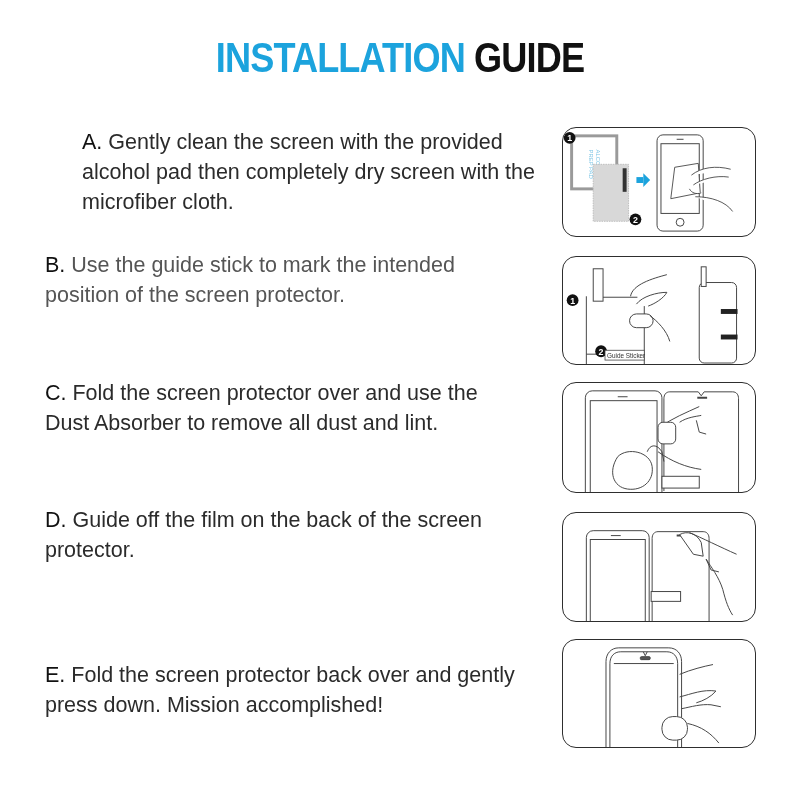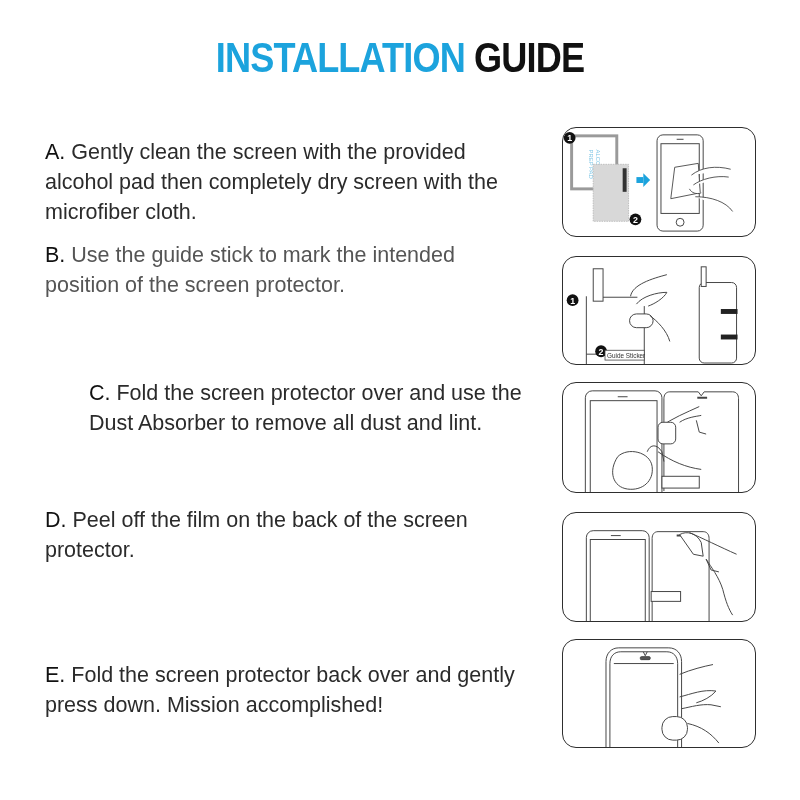--- a/index.html
+++ b/index.html
@@ -29,21 +29,21 @@
     .panel svg { display: block; width: 100%; height: 100%; }
   </style>
 </head>
 <body>
 
 <div class="title">
   <span class="blue">INSTALLATION</span>
   <span class="black">GUIDE</span>
 </div>
 
-<div class="step-text" style="top:137px;">
+<div class="step-text" style="top:127px;margin-left:37px;">
   <span class="letter">A.</span>
   <span>Gently clean the screen with the provided alcohol pad then completely dry screen with the microfiber cloth.</span>
 </div>
 <div class="panel" style="top:127px;height:110px;">
   <svg viewBox="0 0 194 110">
 
     <rect x="8" y="8" width="46" height="54" fill="#fff" stroke="#9a9a9a" stroke-width="3"></rect>
     <text x="33" y="22" font-family="Liberation Sans, sans-serif" font-size="6" fill="#7fc6e6" transform="rotate(90 33 22)">ALCOHOL</text>
     <text x="26" y="22" font-family="Liberation Sans, sans-serif" font-size="6" fill="#7fc6e6" transform="rotate(90 26 22)">PREP PAD</text>
 
@@ -67,21 +67,21 @@
       <line x1="115" y1="11.5" x2="122" y2="11.5"></line>
     </g>
 
     <g fill="#fff" stroke="#444" stroke-width="0.9">
       <path d="M113 40 L137 36 L139 66 L109 72 Z"></path>
       <path d="M130 48 C140 40,155 38,170 42 M132 58 C140 52,155 48,168 50 M134 70 C150 70,165 75,172 85 M128 62 C130 66,135 68,140 66"></path>
     </g>
   </svg>
 </div>
 
-<div class="step-text muted" style="top:240px;">
+<div class="step-text muted" style="top:250px;">
   <span class="letter">B.</span>
   <span>Use the guide stick to mark the intended position of the screen protector.</span>
 </div>
 <div class="panel" style="top:256px;height:109px;">
   <svg viewBox="0 0 194 109">
     <g fill="none" stroke="#444" stroke-width="1">
       <line x1="23" y1="40" x2="23" y2="109"></line>
       <rect x="30" y="12" width="10" height="33" fill="#fff"></rect>
       <line x1="40" y1="41" x2="75" y2="41"></line>
       <line x1="82" y1="50" x2="82" y2="109"></line>
@@ -101,21 +101,21 @@
 
     <g fill="none" stroke="#444" stroke-width="1">
       <rect x="138" y="26" width="38" height="82" rx="5"></rect>
       <rect x="140" y="10" width="5" height="20" fill="#fff"></rect>
     </g>
     <rect x="160" y="53" width="17" height="5" fill="#222"></rect>
     <rect x="160" y="79" width="17" height="5" fill="#222"></rect>
   </svg>
 </div>
 
-<div class="step-text" style="top:378px;margin-left:44px;">
+<div class="step-text" style="top:378px;">
   <span class="letter">C.</span>
   <span>Fold the screen protector over and use the Dust Absorber to remove all dust and lint.</span>
 </div>
 <div class="panel" style="top:382px;height:111px;">
   <svg viewBox="0 0 194 111">
     <g fill="none" stroke="#444" stroke-width="1">
       <rect x="22" y="8" width="78" height="110" rx="7"></rect>
       <rect x="27" y="18" width="68" height="100"></rect>
       <line x1="55" y1="14" x2="65" y2="14"></line>
       <path d="M102 110 L102 16 C102 12,104 9,108 9 L137 9 L140 13 L143 9 L172 9 C176 9,178 12,178 16 L178 111"></path>
@@ -125,21 +125,21 @@
       <rect x="96" y="40" width="18" height="22" rx="5" fill="#fff"></rect>
       <path d="M85 70 C88 62,95 62,100 70 L102 80"></path>
       <path d="M55 75 C65 65,88 70,90 85 C92 100,80 110,65 108 C50 106,45 90,55 75 Z" fill="#fff"></path>
       <rect x="100" y="95" width="38" height="12" fill="#fff"></rect>
     </g>
   </svg>
 </div>
 
 <div class="step-text" style="top:505px;">
   <span class="letter">D.</span>
-  <span>Peel off the film on the back of the screen protector.</span>
+  <span>Guide off the film on the back of the screen protector.</span>
 </div>
 <div class="panel" style="top:512px;height:110px;">
   <svg viewBox="0 0 194 110">
     <g fill="none" stroke="#444" stroke-width="1">
       <rect x="23" y="18" width="64" height="100" rx="7"></rect>
       <rect x="27" y="27" width="56" height="90"></rect>
       <line x1="48" y1="23" x2="58" y2="23"></line>
       <path d="M90 112 L90 26 C90 22,92 19,96 19 L142 19 C146 19,148 22,148 26 L148 112"></path>
       <path d="M115 23 L124 23" stroke-width="2"></path>
       <path d="M118 22 C125 18,135 20,140 30 L142 44 L132 42 Z" fill="#fff"></path>

